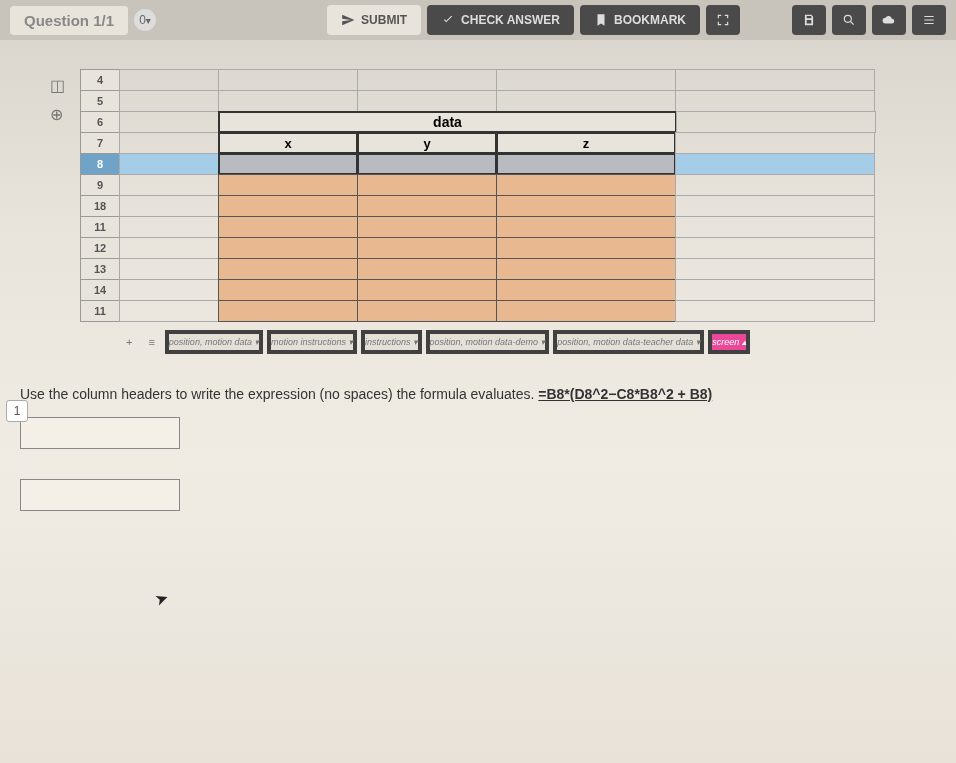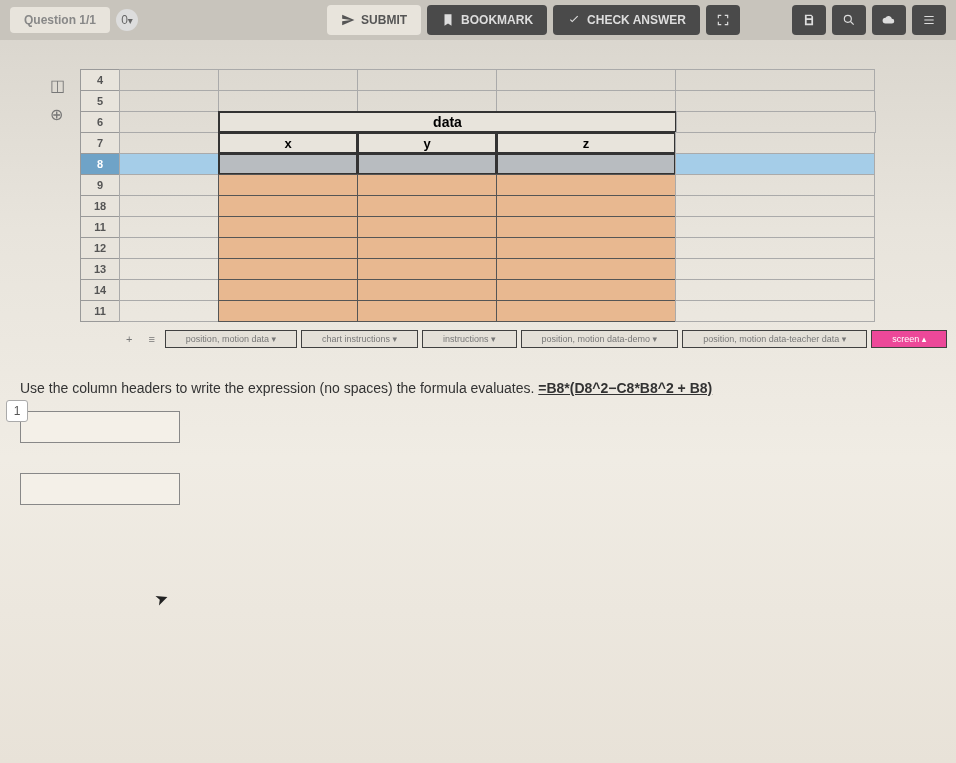--- a/index.html
+++ b/index.html
@@ -17,21 +17,21 @@
     gap: 6px;
     padding: 4px 10px;
     background: #c8c4bc;
     height: 40px;
   }
   .q-label {
     background: #e8e4dc;
     color: #888;
     padding: 6px 14px;
     border-radius: 4px;
-    font-size: 12px;
+    font-size: 15px;
     font-weight: bold;
   }
   .q-count {
     background: #ddd;
     border-radius: 12px;
     width: 22px;
     height: 22px;
     display: flex;
     align-items: center;
     justify-content: center;
@@ -135,25 +135,26 @@
   .tabs {
     margin-left: 120px;
     margin-top: 8px;
     display: flex;
     gap: 4px;
     font-size: 9px;
     color: #777;
     align-items: center;
   }
   .tab {
-    padding: 3px 20px;
-    border: 1px solid #404040;
+    padding: 3px 0;
+    border: 4px solid #404040;
     background: #e4e0d8;
     cursor: pointer;
     white-space: nowrap;
+    font-style: italic;
   }
   .tab.active { background: #ec4899; color: #fff; }
   .tab-nav { font-size: 11px; padding: 2px 6px; cursor: pointer; }
   .question-block {
     margin: 30px 20px 0 20px;
     font-size: 14px;
     color: #333;
   }
   .question-block .line {
     margin-bottom: 12px;
@@ -206,29 +207,29 @@
   </div>
   <div class="spacer"></div>
   <div class="tb-btn">
     <svg viewBox="0 0 24 24">
         <path fill="#555" d="M2 21l21-9L2 3v7l15 2-15 2z"></path>
       </svg>
     <span>SUBMIT</span>
   </div>
   <div class="tb-btn dark">
     <svg viewBox="0 0 24 24">
+        <path fill="#ddd" d="M9 16l-4-4 1.4-1.4L9 13.2l8.6-8.6L19 6z"></path>
+      </svg>
+    <span>CHECK ANSWER</span>
+  </div>
+  <div class="tb-btn dark">
+    <svg viewBox="0 0 24 24">
         <path fill="#ddd" d="M6 2h12v20l-6-4-6 4z"></path>
       </svg>
     <span>BOOKMARK</span>
-  </div>
-  <div class="tb-btn dark">
-    <svg viewBox="0 0 24 24">
-        <path fill="#ddd" d="M9 16l-4-4 1.4-1.4L9 13.2l8.6-8.6L19 6z"></path>
-      </svg>
-    <span>CHECK ANSWER</span>
   </div>
   <div class="tb-btn dark icon-only">
     <svg viewBox="0 0 24 24">
         <path fill="#ddd" d="M3 3h6v2H5v4H3V3zm12 0h6v6h-2V5h-4V3zM3 15h2v4h4v2H3v-6zm16 0h2v6h-6v-2h4v-4z"></path>
       </svg>
   </div>
   <div style="width:40px"></div>
   <div class="tb-btn dark icon-only">
     <svg viewBox="0 0 24 24">
         <path fill="#ddd" d="M5 3h11l3 3v15H5V3zm3 2v4h8V5H8zm0 7v6h8v-6H8z"></path>
@@ -360,21 +361,21 @@
         <div class="cell cD shade"></div>
         <div class="cell cE"></div>
       </div>
   </div>
 </div>
 
 <div class="tabs">
   <span class="tab-nav">+</span>
   <span class="tab-nav">≡</span>
   <span class="tab">position, motion data ▾</span>
-  <span class="tab">chart instructions ▾</span>
+  <span class="tab">motion instructions ▾</span>
   <span class="tab">instructions ▾</span>
   <span class="tab">position, motion data-demo ▾</span>
   <span class="tab">position, motion data-teacher data ▾</span>
   <span class="tab active">screen ▴</span>
 </div>
 
 <div class="page-num">1</div>
 
 <div class="question-block">
   <div class="line">

